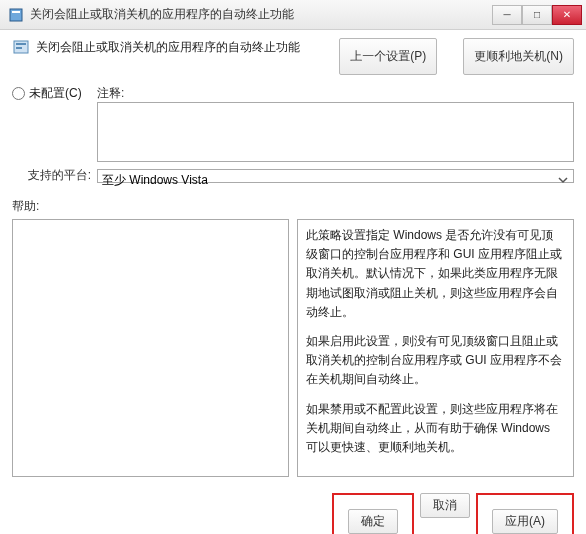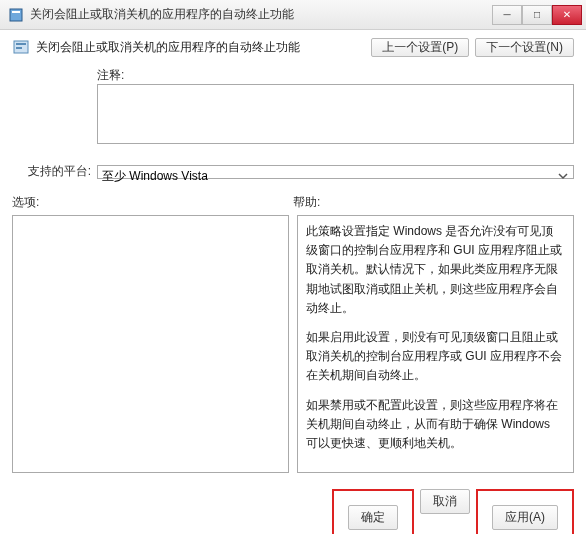--- a/index.html
+++ b/index.html
@@ -10,30 +10,30 @@
 .winbtns { display: flex; gap: 0; }
 .winbtn { width: 30px; height: 20px; border: 1px solid #bbb; background: linear-gradient(to bottom,#fafafa,#e4e4e4); display:flex; align-items:center; justify-content:center; font-size:10px; color:#333; }
 .winbtn.close { background: linear-gradient(to bottom,#e67,#c23); color:#fff; border-color:#a12; }
 .content { padding: 8px 12px 8px 12px; }
 .header-row { display:flex; align-items:flex-start; margin-bottom: 10px; }
 .header-left { display:flex; align-items:center; flex:1; }
 .bigicon { width:18px; height:18px; margin-right:6px; }
 .header-title { color:#222; font-size:12px; }
 .navbtns { display:flex; gap:6px; }
 .btn { background: linear-gradient(to bottom,#fdfdfd,#ececec); border:1px solid #b8b8b8; padding: 3px 12px; font-size:12px; color:#333; cursor:pointer; border-radius:2px; }
-.btn.small{ padding:0 10px; }
+.btn.small{ padding:9px 10px;margin-left:20px; }
 .radio-area { display:flex; }
 .radio-col { width: 85px; }
 .radio-row { display:flex; align-items:center; margin-bottom:6px; color:#222; cursor:pointer; }
 .radio-row input { margin-right:4px; }
 .highlight-red { border: 2px solid #d22; display:inline-block; padding:2px 4px; margin: -2px -4px; }
 .comment-col { flex:1; }
 .comment-label { color:#333; margin-bottom:0; display:inline-block; }
 .comment-box { width:100%; height:60px; border:1px solid #aaa; background:#fff; resize:none; font-family:inherit; font-size:12px; padding:2px 4px; }
-.platform-row { display:flex; align-items:center; margin-top:16px; }
+.platform-row { display:flex; align-items:center; margin-top:2px; }
 .platform-label { width: 85px; text-align:right; padding-right:6px; color:#333; }
 .platform-select { flex:1; border:1px solid #aaa; height:14px; padding:2px 18px 2px 4px; position:relative; background:#fff; }
 .platform-select .chev { position:absolute; right:2px; top:2px; width:16px; height:16px; display:flex; align-items:center; justify-content:center; color:#555; }
 .middle-labels { display:flex; margin-top:14px; }
 .middle-labels .lab { flex:1; color:#333; }
 .panes { display:flex; gap:8px; margin-top:4px; }
 .pane { flex:1; border:1px solid #aaa; background:#fff; height:258px; overflow:auto; padding:6px 8px; font-size:12px; color:#222; line-height:1.6; }
 .pane.left { background:#fff; }
 .pane p { margin-bottom:10px; }
 .footer { display:flex; justify-content:flex-end; gap:6px; padding:8px 12px; }
@@ -67,47 +67,50 @@
         <svg width="18" height="18">
             <rect x="2" y="3" width="14" height="12" fill="#cfe2f3" stroke="#5b8db8"></rect>
             <rect x="4" y="5" width="10" height="2" fill="#5b8db8"></rect>
             <rect x="4" y="9" width="6" height="2" fill="#5b8db8"></rect>
           </svg>
       </span>
       <span class="header-title">关闭会阻止或取消关机的应用程序的自动终止功能</span>
     </div>
     <div class="navbtns">
       <button class="btn small">上一个设置(P)</button>
-      <button class="btn small">下一个设置(N)</button>
+      <button class="btn small">更顺利地关机(N)</button>
     </div>
   </div>
 
   <div class="radio-area">
     <div class="radio-col">
+      <label class="radio-row">
+        <input type="radio" name="cfg" style="">
+        <span>未配置(C)</span>
+      </label>
     </div>
     <div class="comment-col">
       <span class="comment-label">注释:</span>
       <textarea class="comment-box" value="" style=""></textarea>
     </div>
   </div>
 
   <div class="platform-row">
     <div class="platform-label">支持的平台:</div>
     <div class="platform-select">
       <span>至少 Windows Vista</span>
       <span class="chev">
         <svg width="10" height="10">
             <path d="M1 3 L5 7 L9 3" stroke="#555" fill="none" stroke-width="1.5"></path>
           </svg>
       </span>
     </div>
   </div>
 
   <div class="middle-labels">
-    <div class="lab">选项:</div>
     <div class="lab">帮助:</div>
   </div>
 
   <div class="panes">
     <div class="pane left"></div>
     <div class="pane">
       <p>此策略设置指定 Windows 是否允许没有可见顶级窗口的控制台应用程序和 GUI 应用程序阻止或取消关机。默认情况下，如果此类应用程序无限期地试图取消或阻止关机，则这些应用程序会自动终止。</p>
       <p>如果启用此设置，则没有可见顶级窗口且阻止或取消关机的控制台应用程序或 GUI 应用程序不会在关机期间自动终止。</p>
       <p>如果禁用或不配置此设置，则这些应用程序将在关机期间自动终止，从而有助于确保 Windows 可以更快速、更顺利地关机。</p>
     </div>

